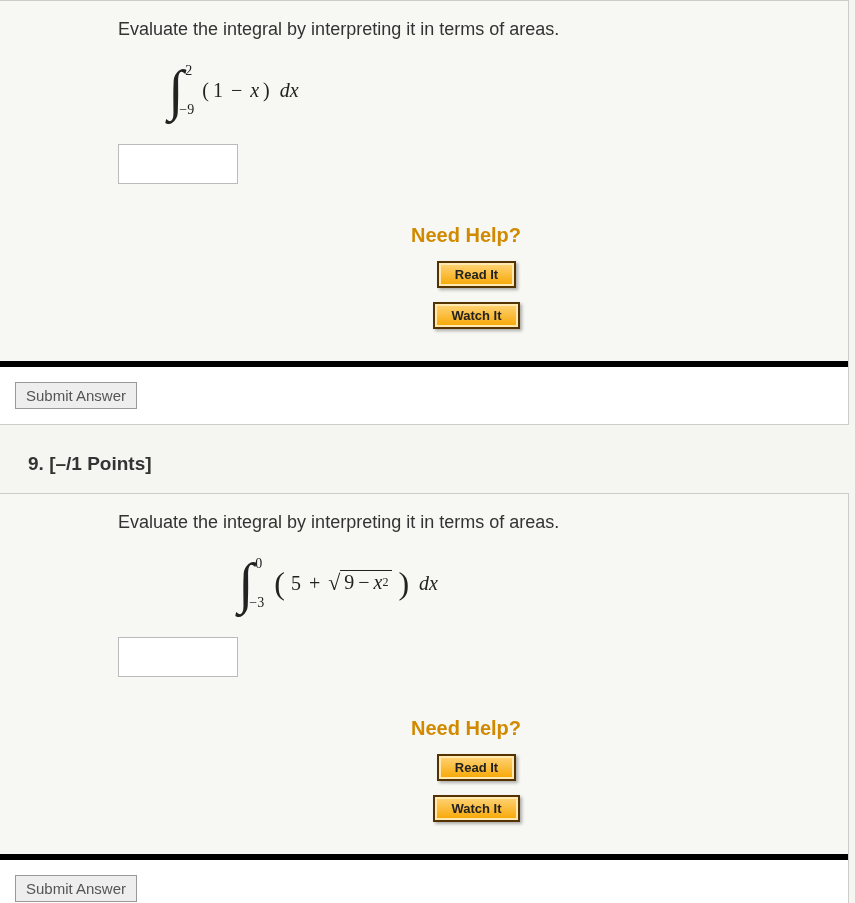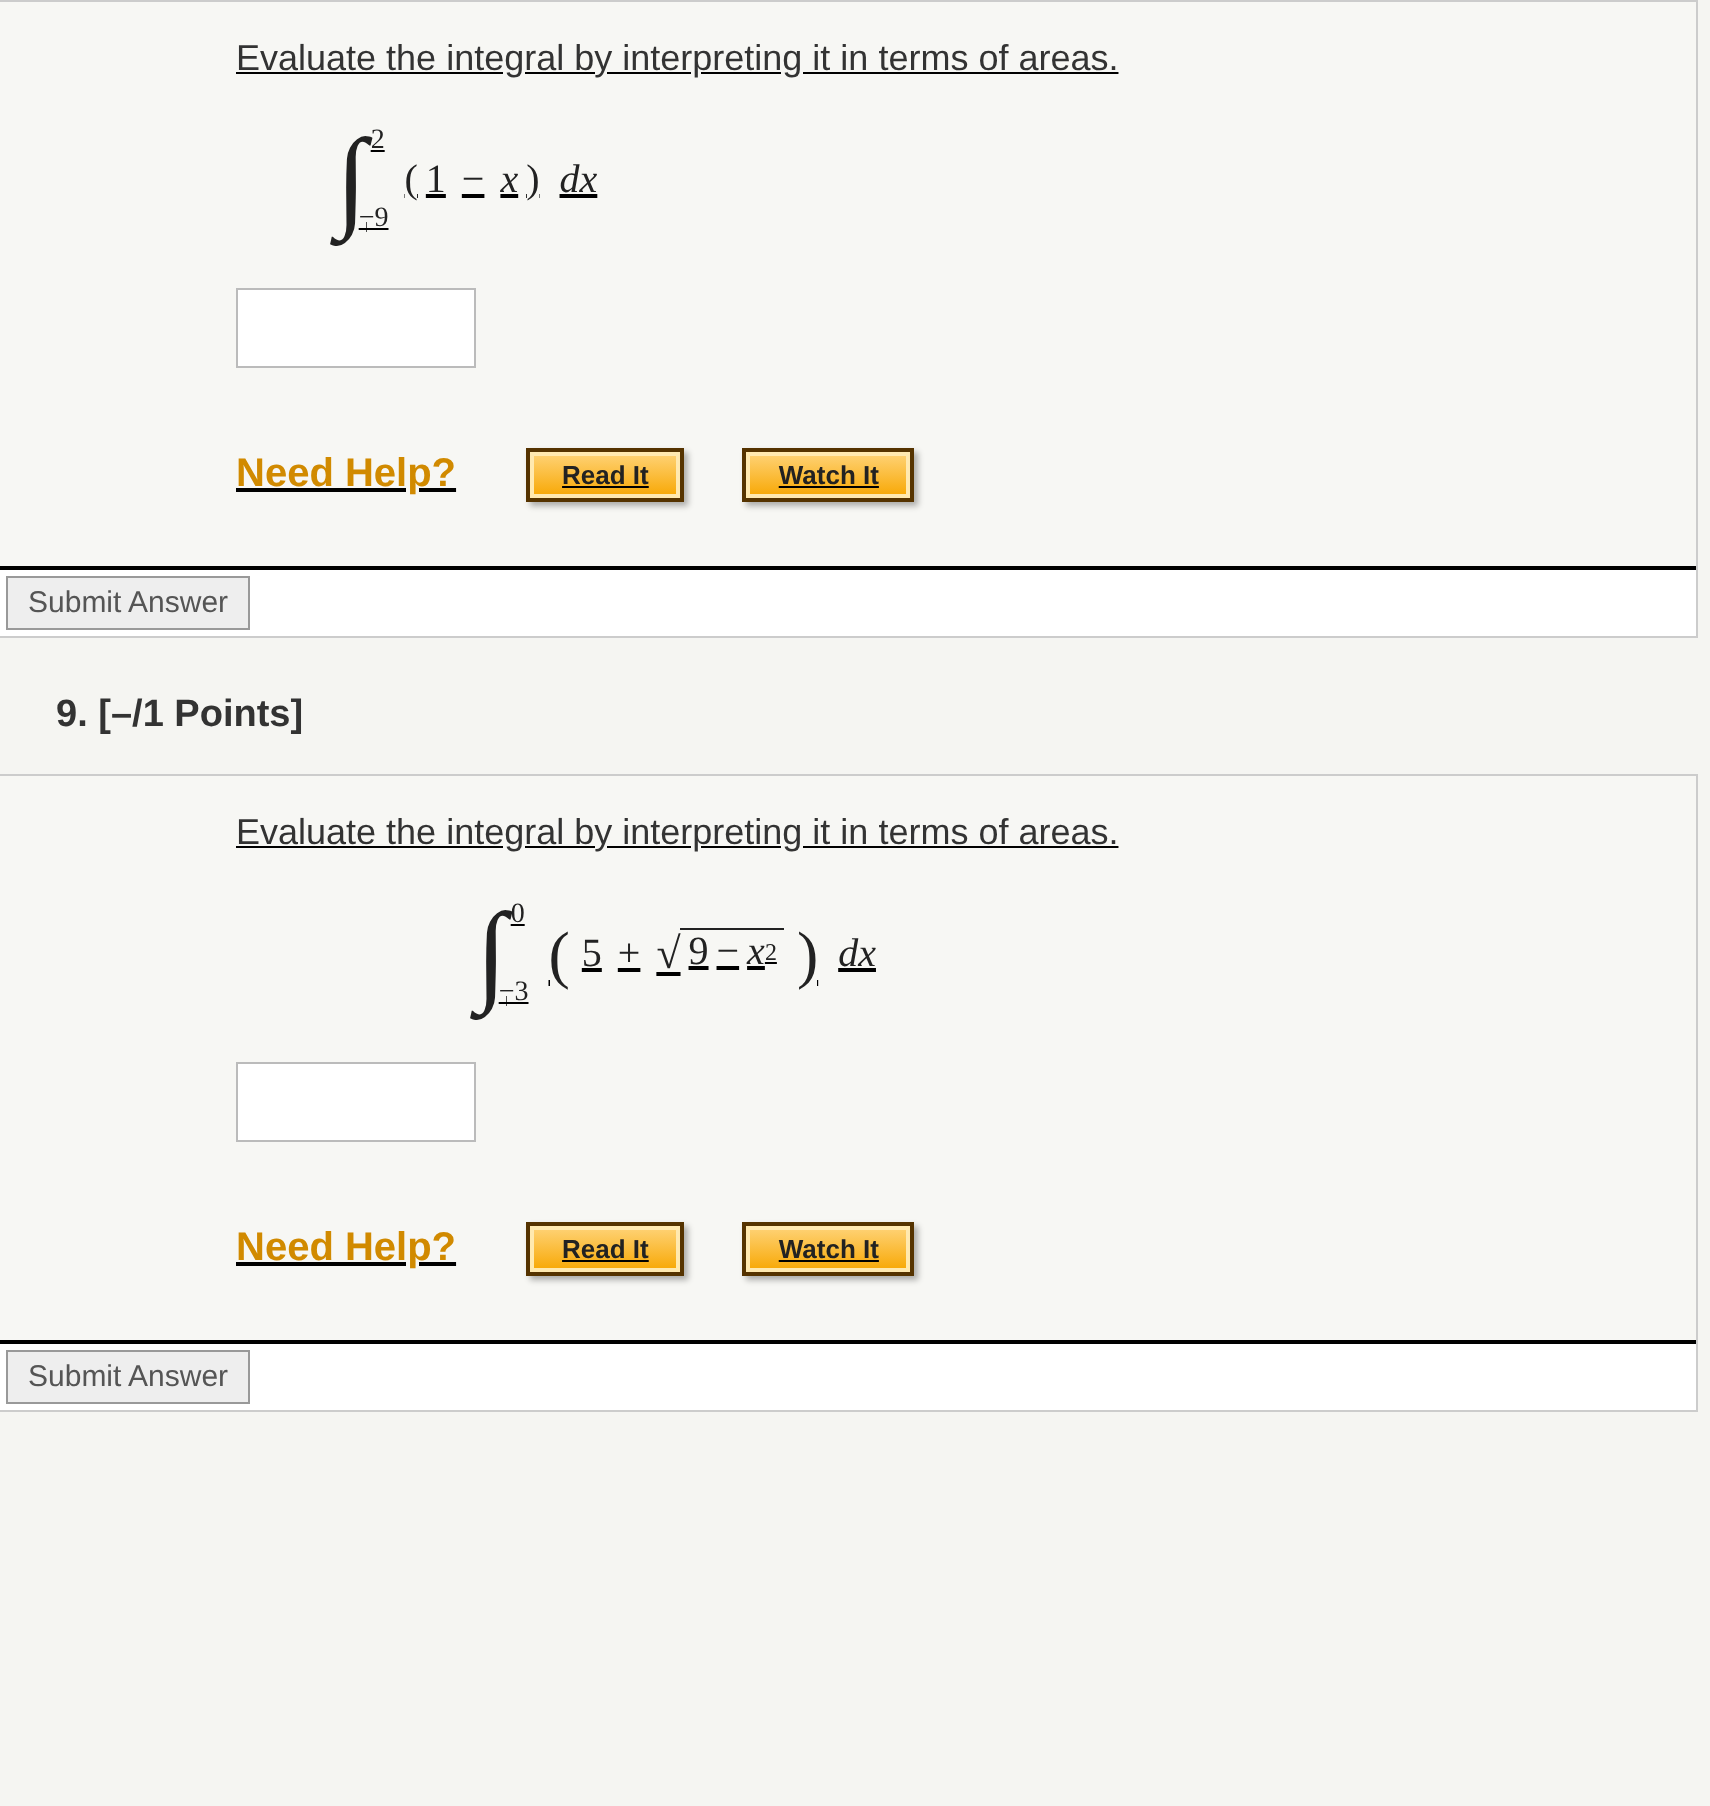--- a/index.html
+++ b/index.html
@@ -12,21 +12,20 @@
     }
     .question-block {
       border: 1px solid #ccc;
       border-left: none;
       margin: 0 6px 28px 0;
       background: #f7f7f4;
       position: relative;
     }
     .q-content {
       padding: 18px 28px 0 118px;
-      text-decoration: underline;
     }
     .first-block .q-content { padding-left: 118px; }
     .prompt {
       color: #333;
       font-size: 18px;
       margin-bottom: 22px;
     }
     .integral {
       margin: 0 0 26px 50px;
       font-family: "Times New Roman", serif;
@@ -68,20 +67,21 @@
       background: #fff;
       margin: 0 0 40px 0;
       font-size: 16px;
       padding: 4px 6px;
     }
     .need-help-row {
       display: flex;
       align-items: center;
       gap: 14px;
       margin-bottom: 32px;
+      flex-direction: column;
     }
     .need-help-label {
       color: #d18a00;
       font-weight: bold;
       font-size: 20px;
       margin-right: 6px;
     }
     .help-btn {
       background: linear-gradient(#ffd47a, #f7a600);
       border: 2px solid #553300;
@@ -89,22 +89,22 @@
       font-size: 13px;
       font-weight: bold;
       color: #222;
       padding: 4px 16px;
       cursor: pointer;
       font-family: Arial, sans-serif;
       margin-left: 15px;
     }
     .submit-row {
       background: #fff;
-      border-top: 2px solid #000000;
-      padding: 4px;
+      border-top: 6px solid #000000;
+      padding: 16px;
       display: flex;
     }
     .submit-btn {
       background: #eee;
       border: 1px solid #999;
       color: #555;
       font-size: 15px;
       padding: 4px 10px;
       margin: -1px 0 -1px -1px;
       cursor: pointer;

